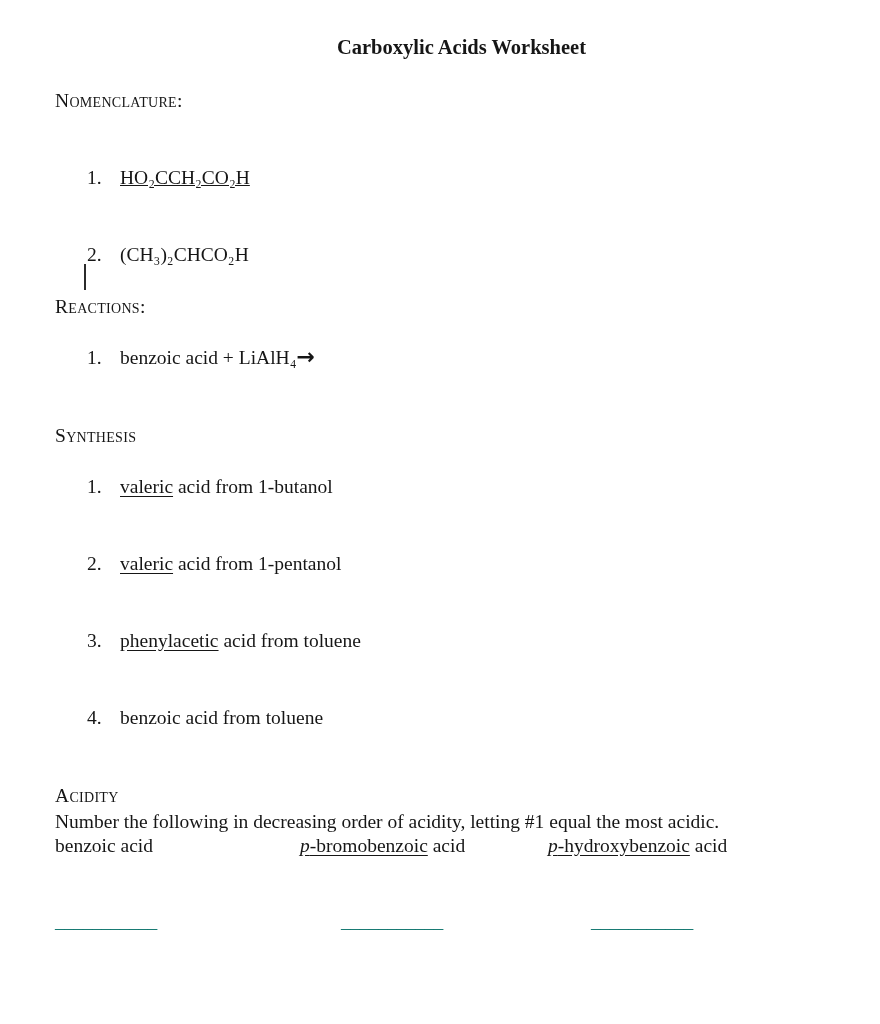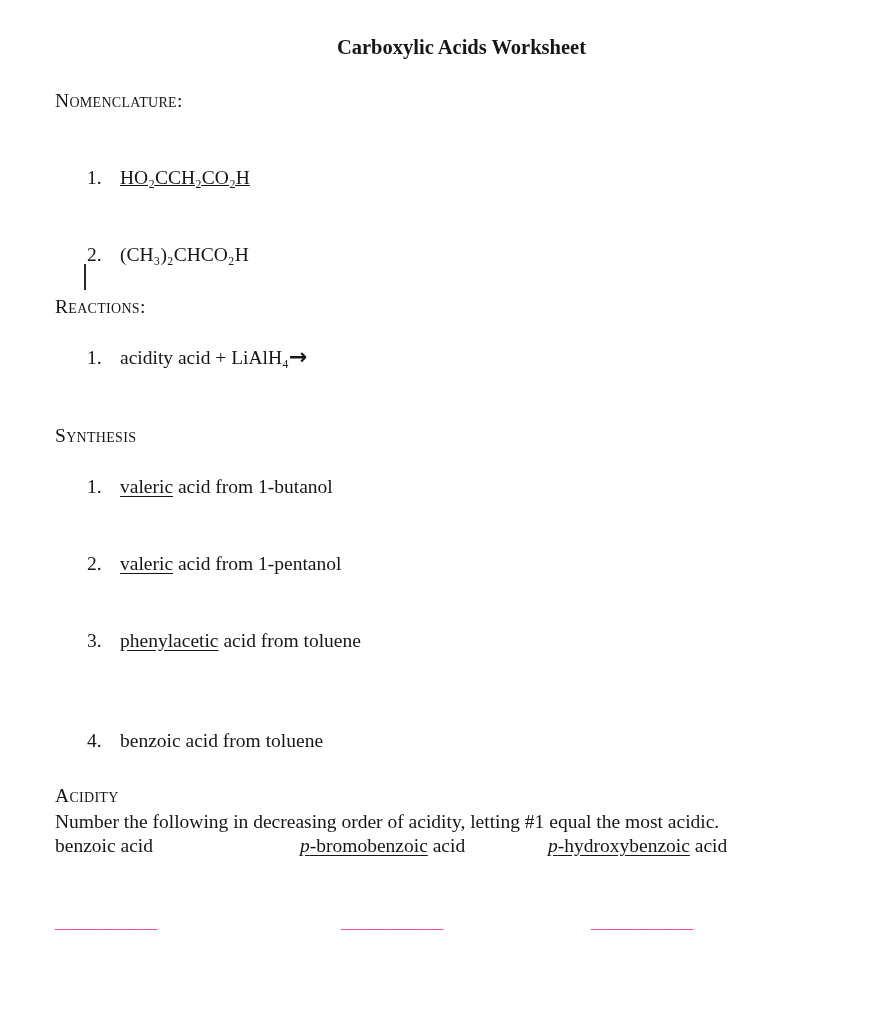--- a/index.html
+++ b/index.html
@@ -34,21 +34,21 @@
   .caret {
     position: absolute;
     left: 84px; top: 264px;
     width: 2px; height: 26px;
     background: #2b2b2b;
   }
   .opt { position: absolute; top: 0; white-space: nowrap; }
   .opt-1 { left: 0; }
   .opt-2 { left: 245px; }
   .opt-3 { left: 493px; }
-  .blank { position: absolute; top: 0; color: #ec4899; letter-spacing: -0.5px; }
+  .blank { position: absolute; top: 0; color: #0f766e; letter-spacing: -0.5px; }
   .blank-1 { left: 0; }
   .blank-2 { left: 286px; }
   .blank-3 { left: 536px; }
 </style>
 </head>
 <body>
 
 <div class="page">
 
   <div class="line doc-title">Carboxylic Acids Worksheet</div>
@@ -60,35 +60,35 @@
   </div>
   <div class="line" style="left:87px; top:242px;">
     <span class="num">2.</span><span>(CH₃)₂CHCO₂H</span>
   </div>
 
   <div class="caret"></div>
 
   <div class="line sc" style="left:55px; top:294px;">Reactions:</div>
 
   <div class="line" style="left:87px; top:344px;">
-    <span class="num">1.</span><span>acidity acid + LiAlH₄</span><span class="arrow">→</span>
+    <span class="num">1.</span><span>benzoic acid + LiAlH₄</span><span class="arrow">→</span>
   </div>
 
   <div class="line sc" style="left:55px; top:423px;">Synthesis</div>
 
   <div class="line" style="left:87px; top:474px;">
     <span class="num">1.</span><span class="sq">valeric</span><span> acid from 1-butanol</span>
   </div>
   <div class="line" style="left:87px; top:551px;">
     <span class="num">2.</span><span class="sq">valeric</span><span> acid from 1-pentanol</span>
   </div>
   <div class="line" style="left:87px; top:628px;">
     <span class="num">3.</span><span class="sq">phenylacetic</span><span> acid from toluene</span>
   </div>
-  <div class="line" style="left:87px; top:728px;">
+  <div class="line" style="left:87px; top:705px;">
     <span class="num">4.</span><span class="sq"></span><span>benzoic acid from toluene</span>
   </div>
 
   <div class="line sc" style="left:55px; top:783px;">Acidity</div>
   <div class="line" style="left:55px; top:809px;">Number the following in decreasing order of acidity, letting #1 equal the most acidic.</div>
 
   <div class="line" style="left:55px; top:833px; width:813px;">
     <span class="opt opt-1"><span class="sq"><span class="it"></span><span></span></span><span>benzoic acid</span></span>
     <span class="opt opt-2"><span class="sq"><span class="it">p</span><span>-bromobenzoic</span></span><span> acid</span></span>
     <span class="opt opt-3"><span class="sq"><span class="it">p</span><span>-hydroxybenzoic</span></span><span> acid</span></span>

